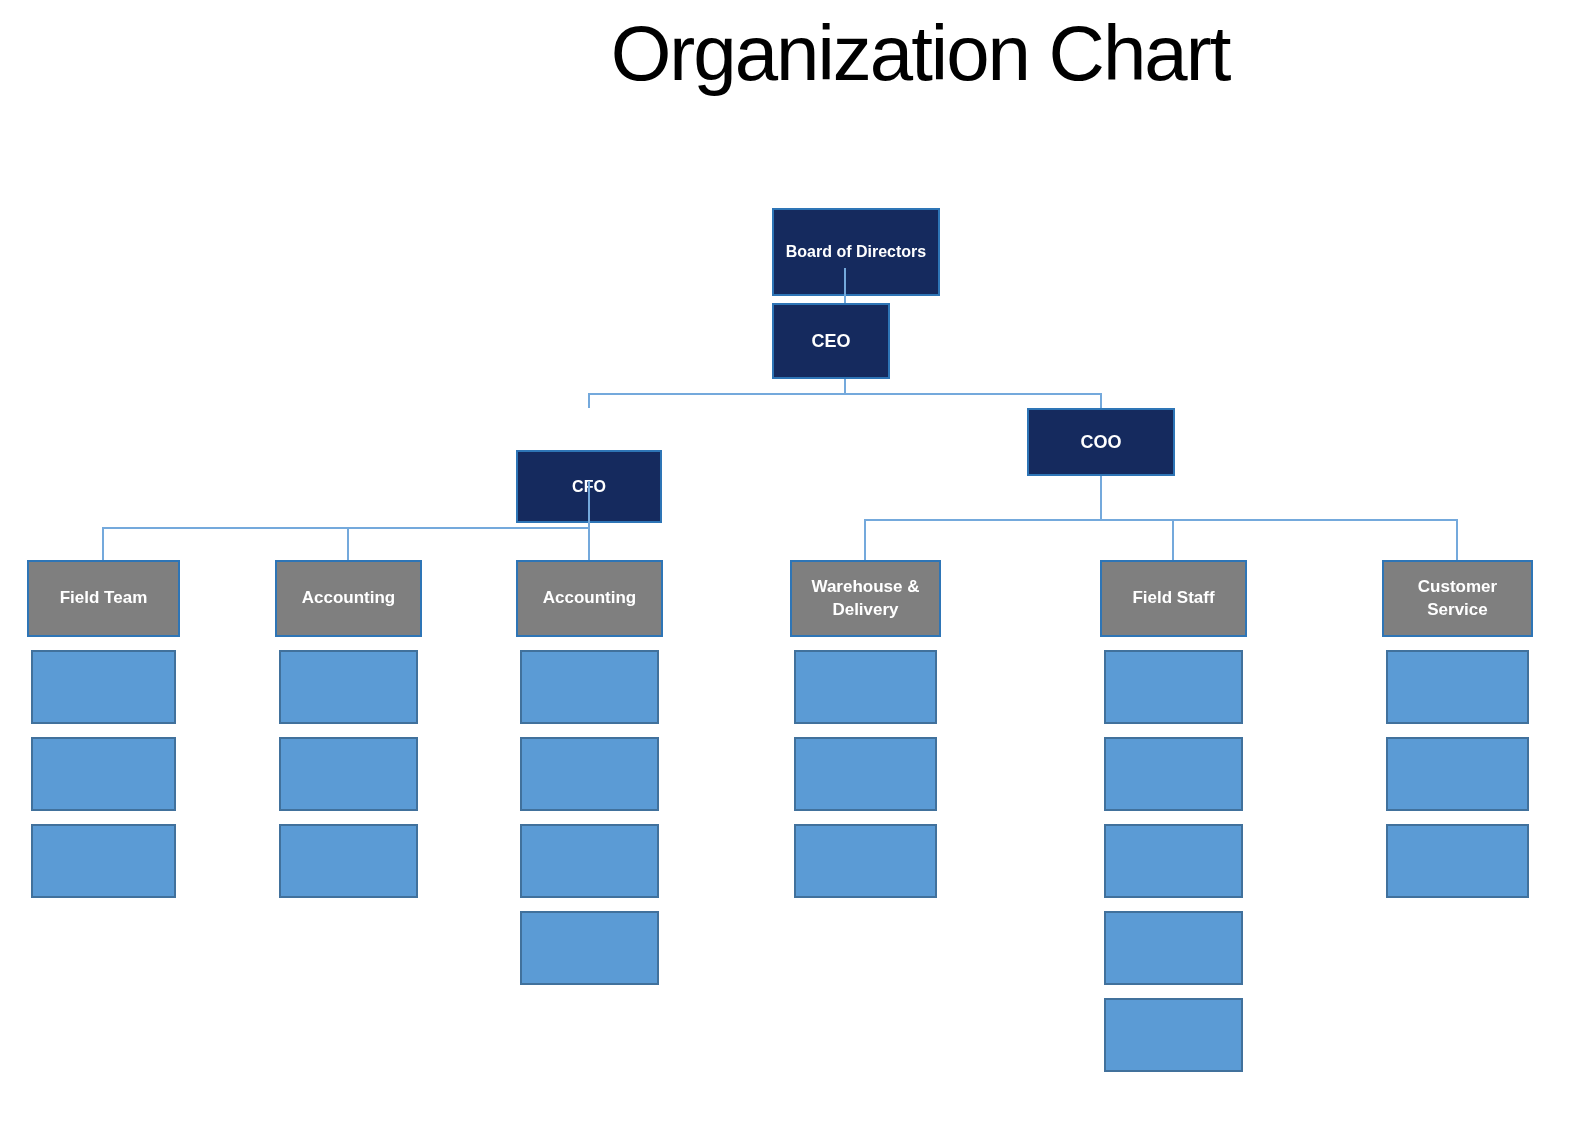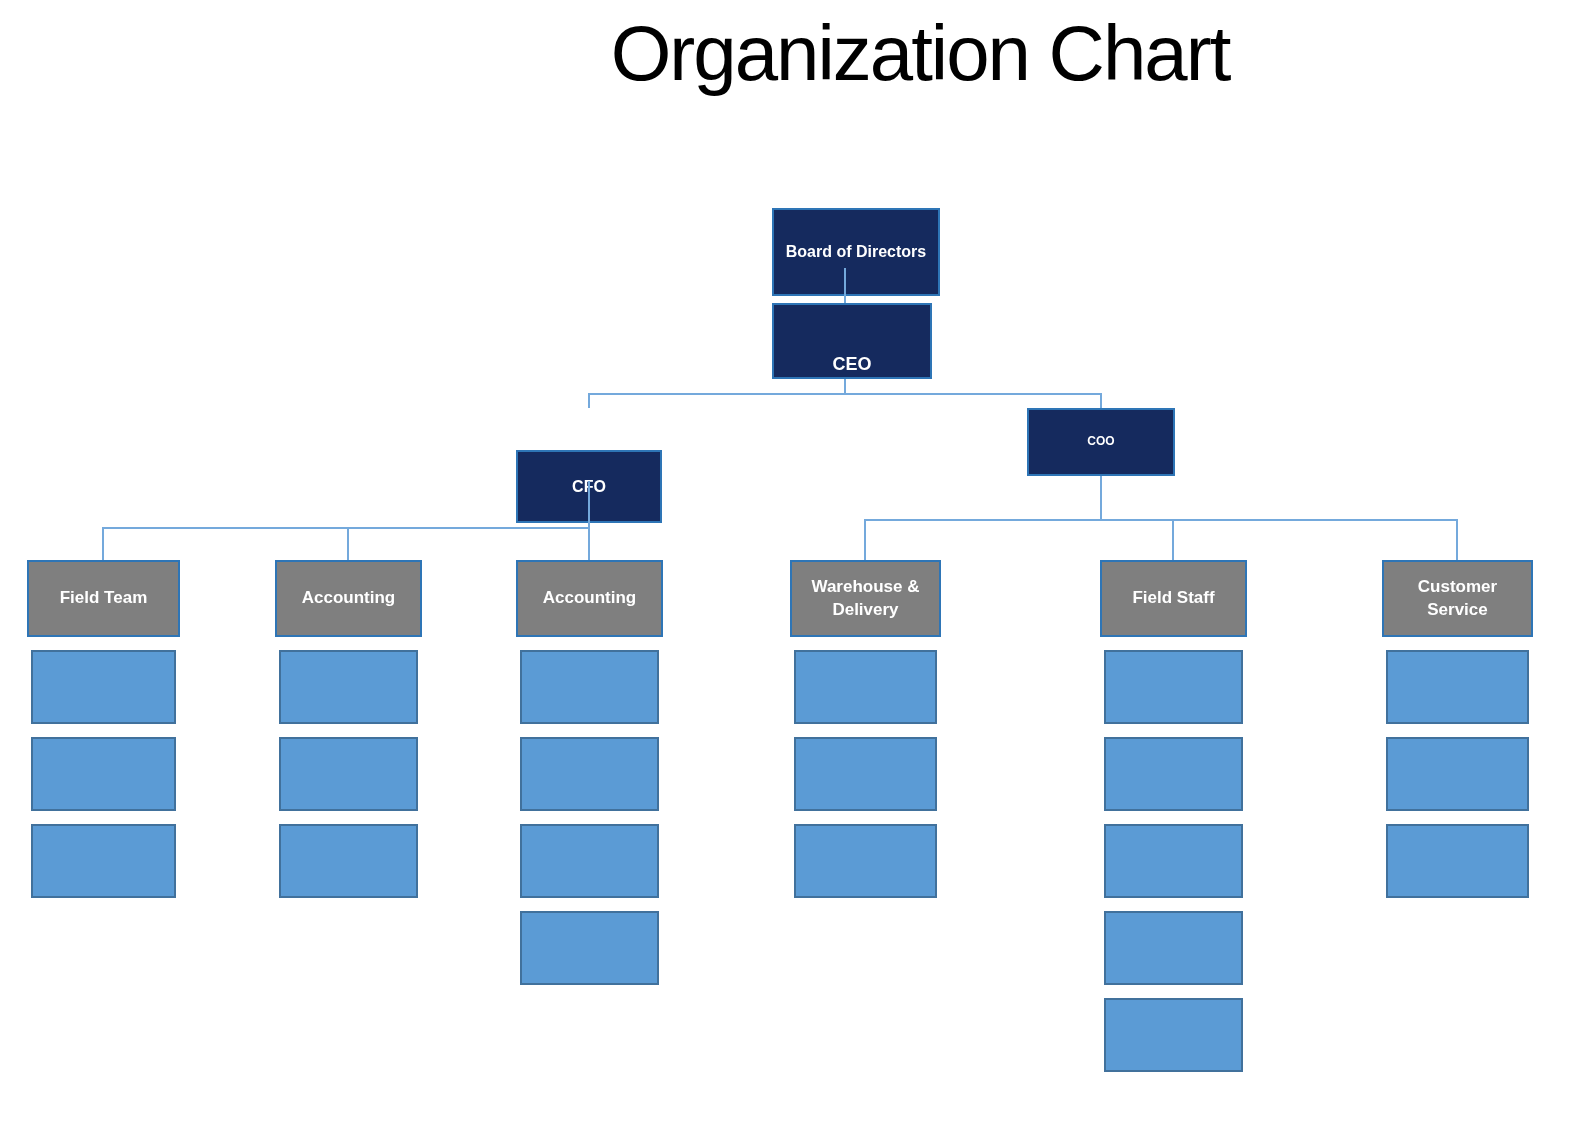--- a/index.html
+++ b/index.html
@@ -10,23 +10,23 @@
   }
   *{margin:0;padding:0;box-sizing:border-box;}
   body{background:#ffffff;font-family:"Liberation Sans",sans-serif;}
   .canvas{position:relative;width:1588px;height:1130px;background:#ffffff;overflow:hidden;}
   .title{position:absolute;left:460px;top:8px;width:920px;text-align:center;
          font-size:78px;font-weight:normal;letter-spacing:-2px;color:var(--title-color,#000);}
   .node{position:absolute;display:flex;align-items:center;justify-content:center;
         text-align:center;color:var(--node-text,#fff);font-weight:bold;line-height:1.45;}
   .exec{background:var(--executive-fill,#152a5e);border:2px solid var(--executive-border,#2e75b6);}
   .board{left:772px;top:180px;width:168px;height:88px;font-size:16px;padding:0 7px;margin-top:28px;}
-  .ceo{left:772px;top:303px;width:160px;height:76px;font-size:18px;align-items:flex-end;}
+  .ceo{left:772px;top:303px;width:118px;height:76px;font-size:18px;}
   .cfo{left:516px;top:408px;width:146px;height:73px;font-size:16px;margin-top:42px;}
-  .coo{left:1027px;top:408px;width:148px;height:68px;font-size:12px;}
+  .coo{left:1027px;top:408px;width:148px;height:68px;font-size:18px;}
   .line{position:absolute;background:var(--connector,#74a9dc);}
   .line.v{width:2px;}
   .line.h{height:2px;}
   .col{position:absolute;top:560px;}
   .dept{height:77px;background:var(--department-fill,#7f7f7f);
         border:2px solid var(--department-border,#2e75b6);
         display:flex;align-items:center;justify-content:center;text-align:center;
         color:var(--node-text,#fff);font-weight:bold;font-size:17px;line-height:1.35;padding:0 8px;}
   .slot{height:74px;margin:13px auto 0;width:calc(100% - 8px);
         background:var(--slot-fill,#5b9bd5);border:2px solid var(--slot-border,#41719c);}

